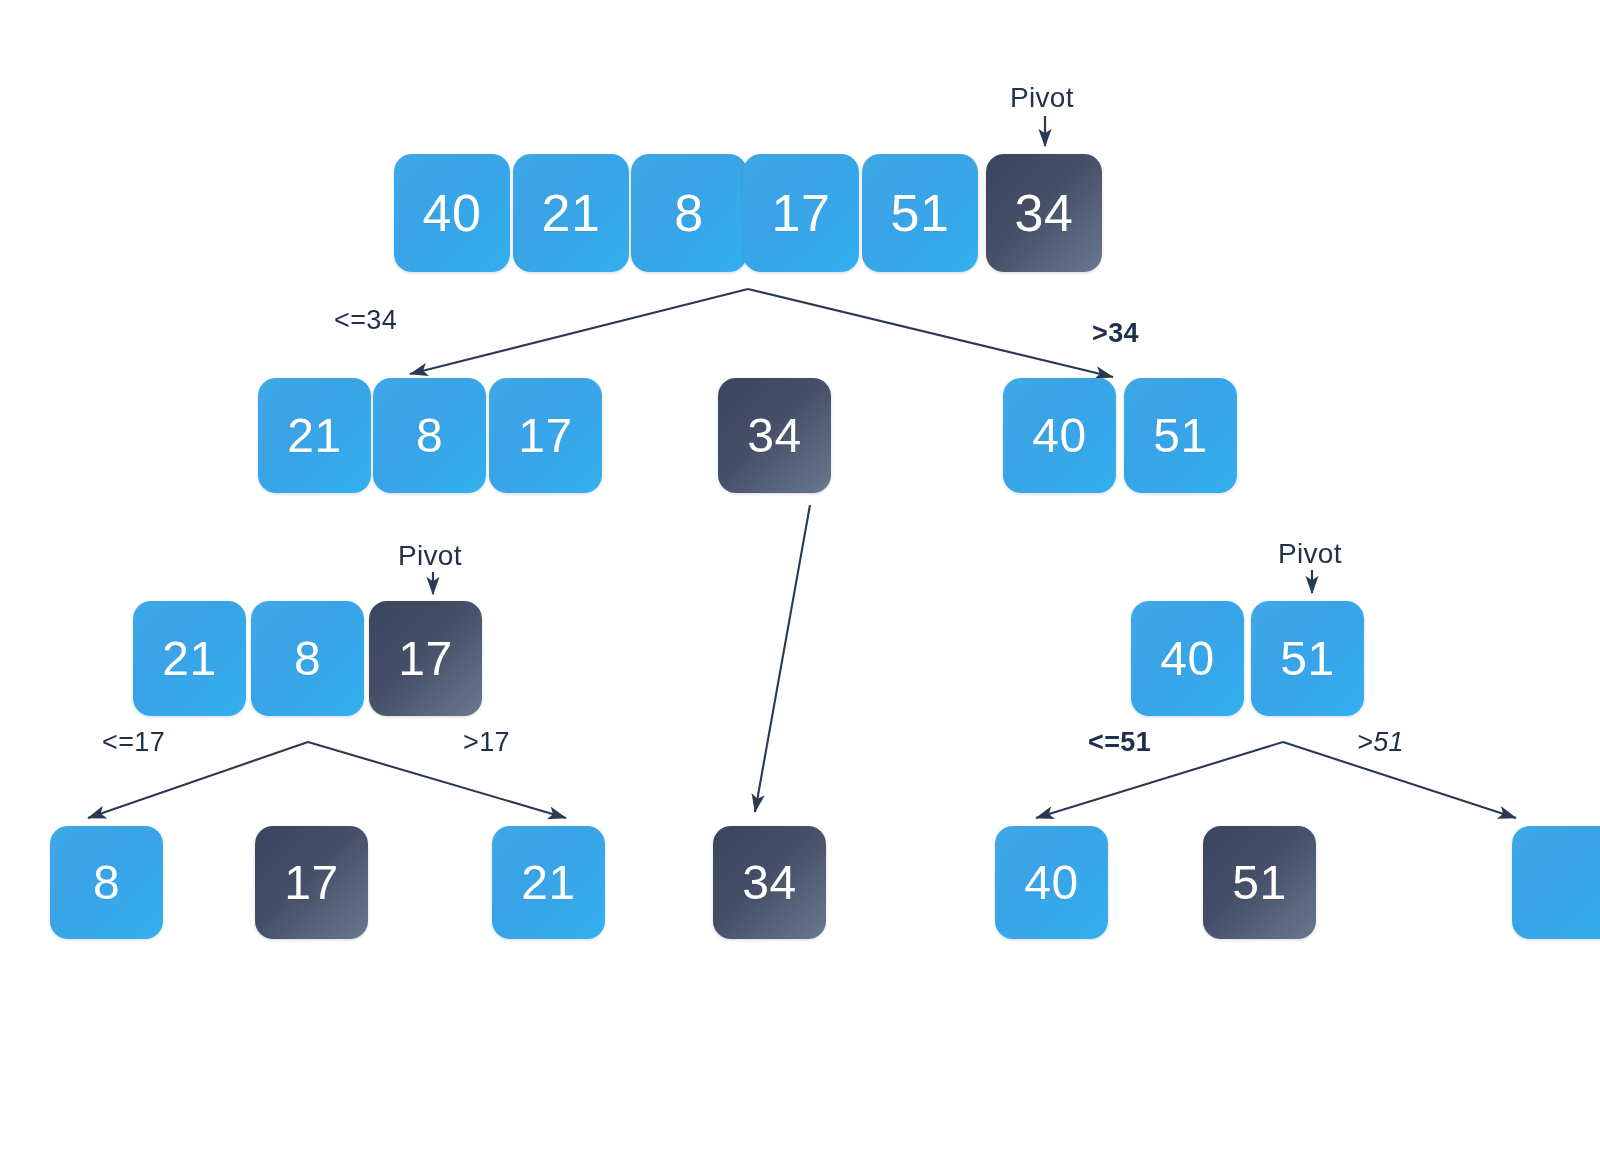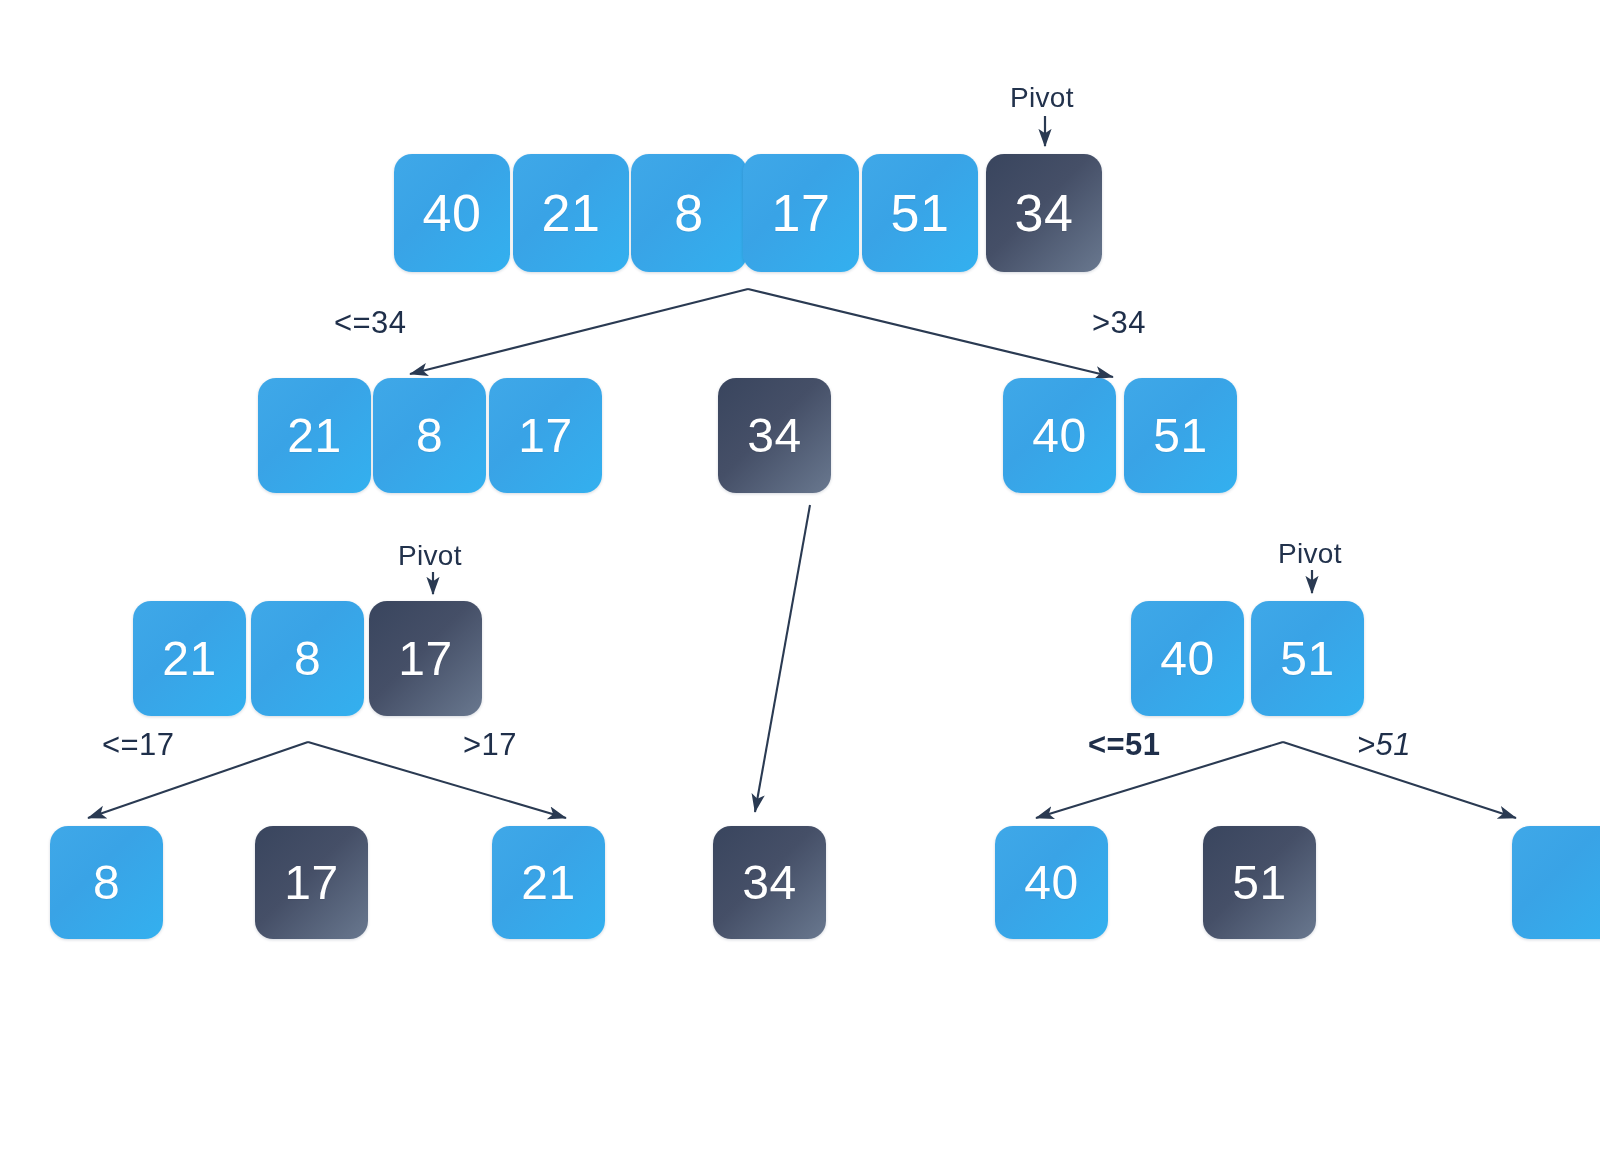--- a/index.html
+++ b/index.html
@@ -46,21 +46,21 @@
     background: linear-gradient(135deg, #39455e 0%, #454f67 45%, #69788f 100%);
   }
   .box .val {
     line-height: 1;
     font-weight: 400;
     text-shadow: 0 1px 1px rgba(0,0,0,0.07);
   }
   .edge-label {
     position: absolute;
     color: #1f2f4a;
-    font-size: 31px;
+    font-size: 27px;
     letter-spacing: 0.4px;
     white-space: nowrap;
   }
   .pivot-label {
     position: absolute;
     color: #22324c;
     font-size: 28px;
     letter-spacing: 0.3px;
     white-space: nowrap;
   }
@@ -172,21 +172,21 @@
         <div class="box dark" style="left: 1203px; top: 826px; width: 113px; height: 113px;">
           <span class="val" style="font-size: 48px;">51</span>
         </div>
         <div class="box blue" style="left: 1512px; top: 826px; width: 113px; height: 113px;">
           <span class="val" style="font-size: 48px;"></span>
         </div>
       </div>
     </div>
   <div id="labels-layer">
       <div class="edge-label" style="left: 334px; top: 305px;">&lt;=34</div>
-      <div class="edge-label" style="left: 1092px; top: 305px;">&gt;34</div>
+      <div class="edge-label" style="left: 1092px; top: 318px; font-weight: bold;">&gt;34</div>
       <div class="edge-label" style="left: 102px; top: 727px;">&lt;=17</div>
       <div class="edge-label" style="left: 463px; top: 727px;">&gt;17</div>
       <div class="edge-label" style="left: 1088px; top: 727px; font-weight: bold;">&lt;=51</div>
       <div class="edge-label" style="left: 1357px; top: 727px; font-style: italic;">&gt;51</div>
     </div>
   <div id="pivot-layer">
       <div class="pivot-label" style="left: 1010px; top: 82px;">Pivot</div>
       <div class="pivot-label" style="left: 398px; top: 540px;">Pivot</div>
       <div class="pivot-label" style="left: 1278px; top: 538px;">Pivot</div>
     </div>

